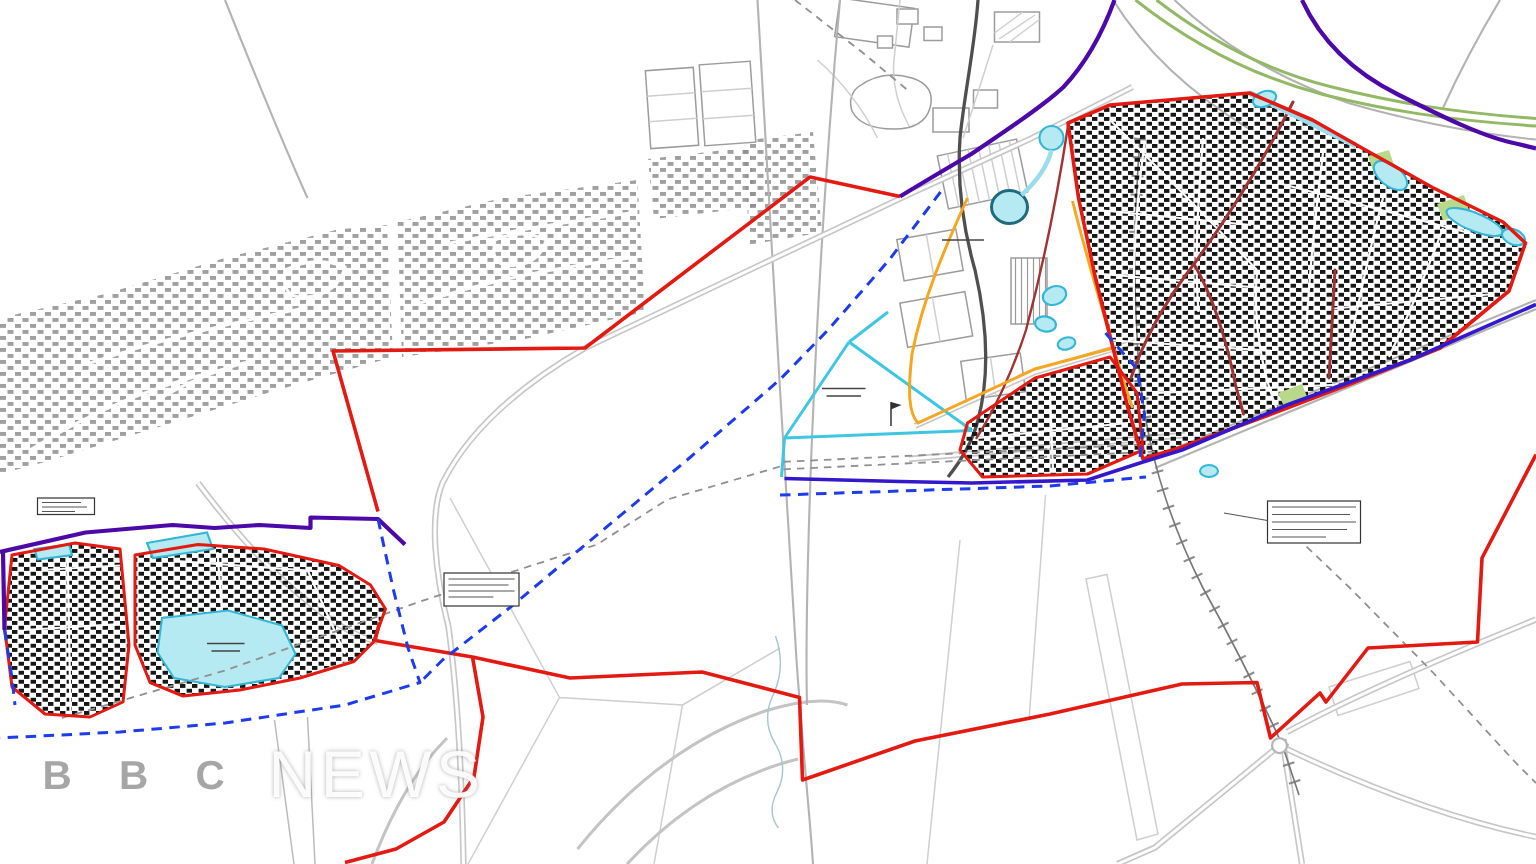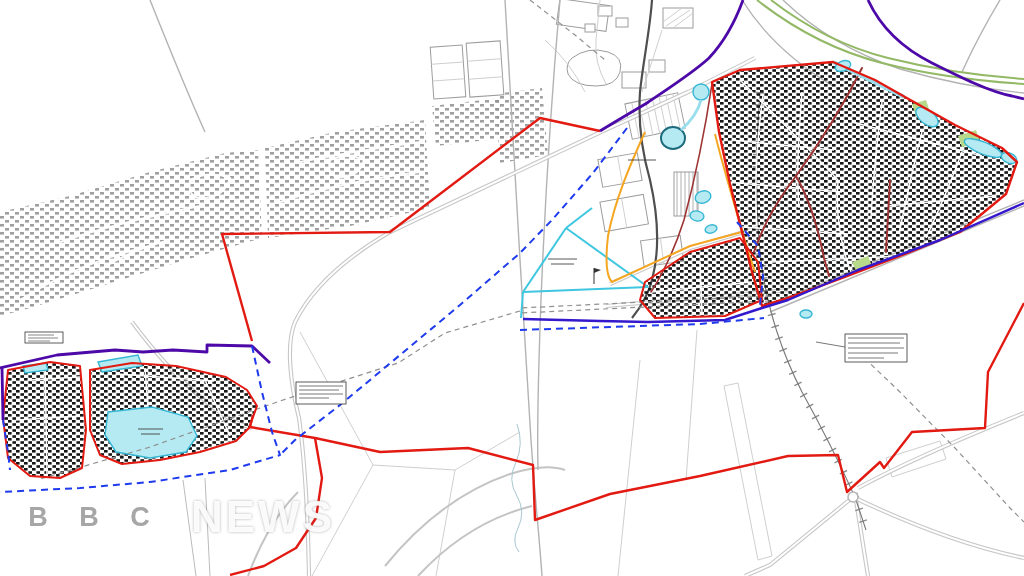--- a/index.html
+++ b/index.html
@@ -35,21 +35,21 @@
   .pbk{fill:var(--c-black_housing);}
   .pgy{fill:var(--c-grey_housing);}
   .ann{fill:#ffffff;stroke:#333333;stroke-width:.8;}
   .annl{stroke:#555555;stroke-width:.8;}
   .lbl{stroke:#444444;stroke-width:.9;}
   
   .wm{position:absolute;left:22px;top:492px;display:flex;align-items:center;z-index:5;}
   .wm-box{width:32px;height:37px;margin-right:19px;background:rgba(255,255,255,.85);
           display:flex;align-items:center;justify-content:center;
           font-weight:bold;font-size:27px;color:rgba(150,150,150,.85);}
-  .wm-word{margin-left:16px;font-weight:bold;font-size:44px;letter-spacing:3px;
+  .wm-word{margin-left:4px;font-weight:normal;font-size:44px;letter-spacing:3px;
            color:rgba(255,255,255,.93);text-shadow:0 0 3px rgba(125,125,125,.6);}
 </style>
 </head>
 <body>
 
 <div class="stage">
 <svg width="1024" height="576" viewBox="0 0 1024 576">
   <defs>
     <pattern id="pb" width="8" height="6" patternUnits="userSpaceOnUse">
       <rect class="pbk" x="0" y="0" width="3.6" height="2.6"></rect>

